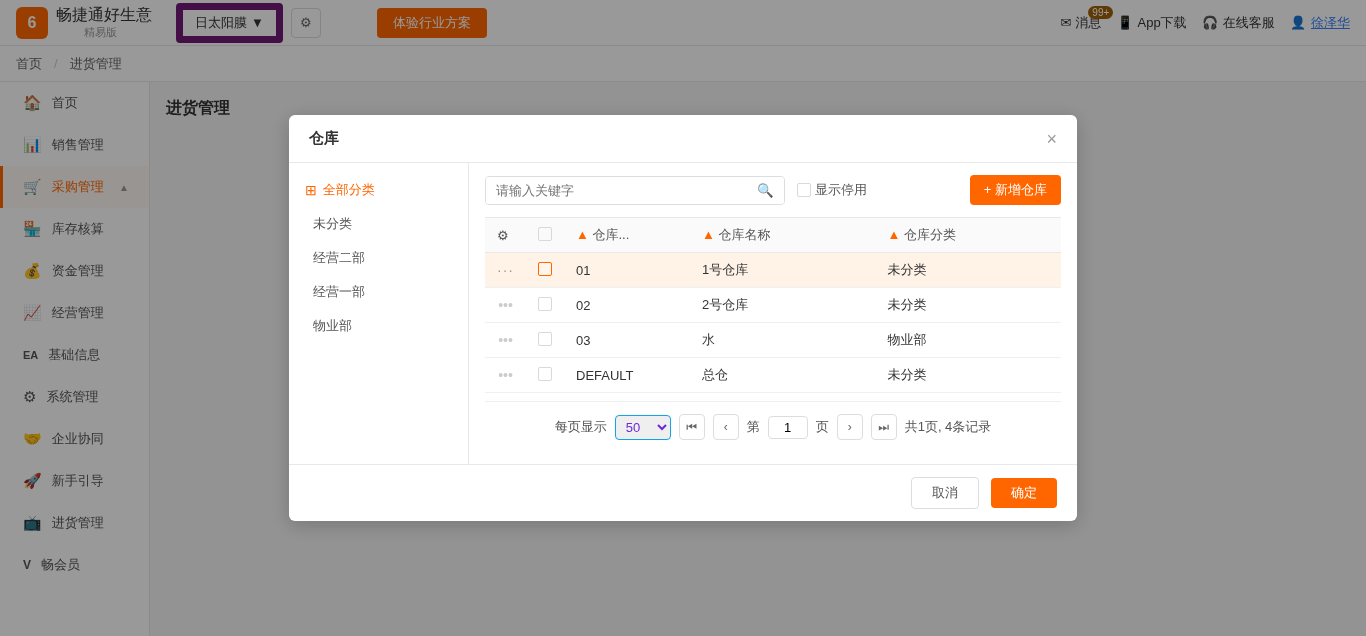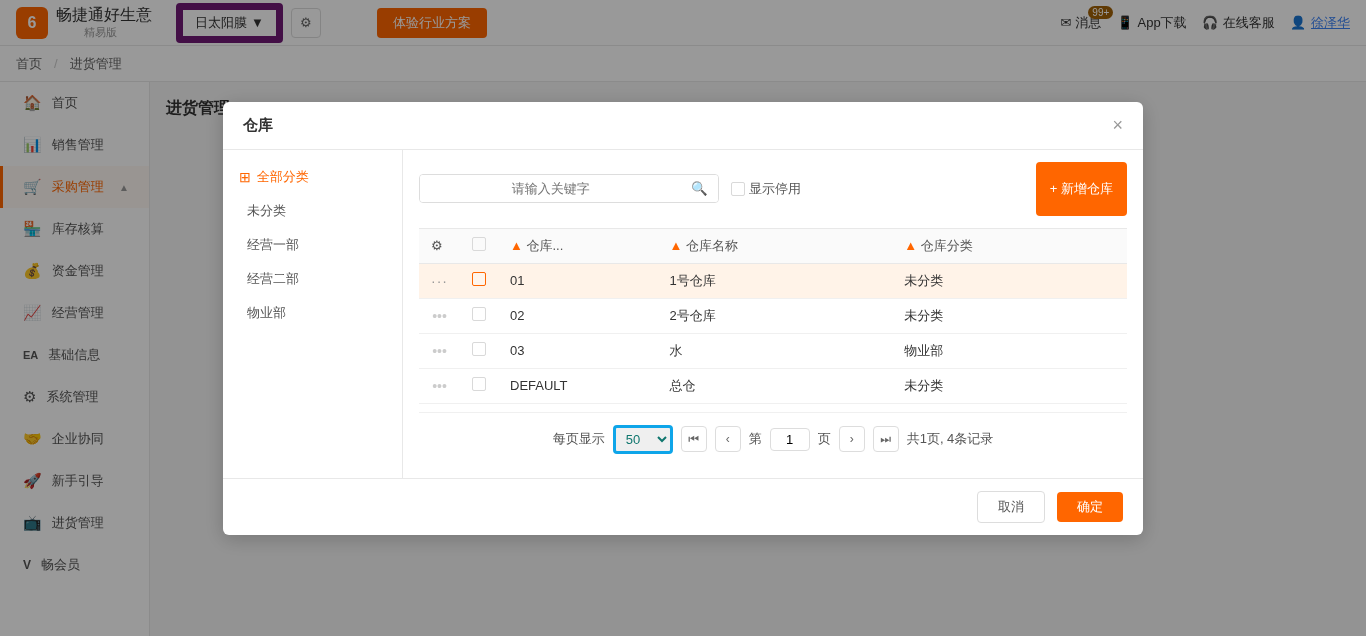--- a/index.html
+++ b/index.html
@@ -106,21 +106,21 @@
     .overlay {
       position: fixed; top: 0; left: 0; width: 100%; height: 100%;
       background: rgba(0,0,0,0.4); z-index: 100;
       display: flex; align-items: center; justify-content: center;
     }
 
     
     .modal {
       background: #fff;
       border-radius: 6px;
-      width: 920px;
+      width: 788px;
       max-height: 580px;
       box-shadow: 0 4px 20px rgba(0,0,0,0.2);
       display: flex;
       flex-direction: column;
       position: relative;
     }
     .modal-header {
       padding: 14px 20px;
       border-bottom: 1px solid #e8e8e8;
       display: flex; align-items: center; justify-content: space-between;
@@ -169,35 +169,35 @@
     .table-toolbar {
       display: flex; align-items: center; gap: 12px; margin-bottom: 12px;
     }
     .search-box {
       display: flex; align-items: center;
       border: 1px solid #ddd; border-radius: 4px; overflow: hidden;
       flex: 1; max-width: 300px;
     }
     .search-input {
       border: none; outline: none; padding: 6px 10px; font-size: 13px;
-      flex: 1; color: #333; text-align: center;
+      flex: 1; color: #333;
     }
     .search-icon-btn {
       padding: 6px 10px; color: #999; cursor: pointer; background: #fff;
       border: none;
     }
     .show-disabled {
       display: flex; align-items: center; gap: 4px; color: #555; font-size: 13px;
     }
     .checkbox-custom {
       width: 14px; height: 14px; border: 1px solid #d9d9d9; border-radius: 2px;
       display: inline-flex; align-items: center; justify-content: center; cursor: pointer;
     }
     .add-btn {
-      background: #f60; color: #fff; border: none; padding: 18px 14px;
+      background: #f60; color: #fff; border: none; padding: 6px 14px;
       border-radius: 4px; cursor: pointer; font-size: 13px; margin-left: auto;
     }
 
     
     .data-table {
       width: 100%; border-collapse: collapse; flex: 1;
     }
     .data-table th {
       background: #fafafa; padding: 8px 12px; text-align: left;
       font-weight: 500; color: #555; font-size: 13px;
@@ -214,22 +214,22 @@
     .th-name { min-width: 120px; }
     .th-cat { min-width: 120px; }
 
     
     .pagination-area {
       display: flex; align-items: center; justify-content: center;
       padding: 12px 0; gap: 8px; border-top: 1px solid #f0f0f0; margin-top: 8px;
     }
     .pagination-label { color: #555; font-size: 13px; }
     .page-size-select {
-      border: 3px solid #0ea5e9; border-radius: 4px; padding: 3px 6px;
-      font-size: 13px; color: #0f766e; cursor: pointer;
+      border: 1px solid #0ea5e9; border-radius: 4px; padding: 3px 6px;
+      font-size: 13px; color: #6d28d9; cursor: pointer;
     }
     .pag-btn {
       width: 26px; height: 26px; border: 1px solid #ddd; border-radius: 4px;
       display: flex; align-items: center; justify-content: center;
       cursor: pointer; color: #666; background: #fff; font-size: 12px;
     }
     .page-input {
       width: 40px; text-align: center; border: 1px solid #ddd; border-radius: 4px;
       padding: 3px 4px; font-size: 13px;
     }
@@ -369,22 +369,22 @@
     </div>
 
     <div class="modal-body">
 
       <div class="category-panel">
         <div class="category-header">
           <span class="category-grid">⊞</span>
           <span>全部分类</span>
         </div>
         <div class="category-item">未分类</div>
+        <div class="category-item">经营二部</div>
         <div class="category-item">经营一部</div>
-        <div class="category-item">经营二部</div>
         <div class="category-item">物业部</div>
         <div class="category-collapse">«</div>
       </div>
 
       <div class="table-panel">
 
         <div class="table-toolbar">
           <div class="search-box">
             <input class="search-input" type="text" placeholder="请输入关键字" style="">
             <button class="search-icon-btn">🔍</button>

